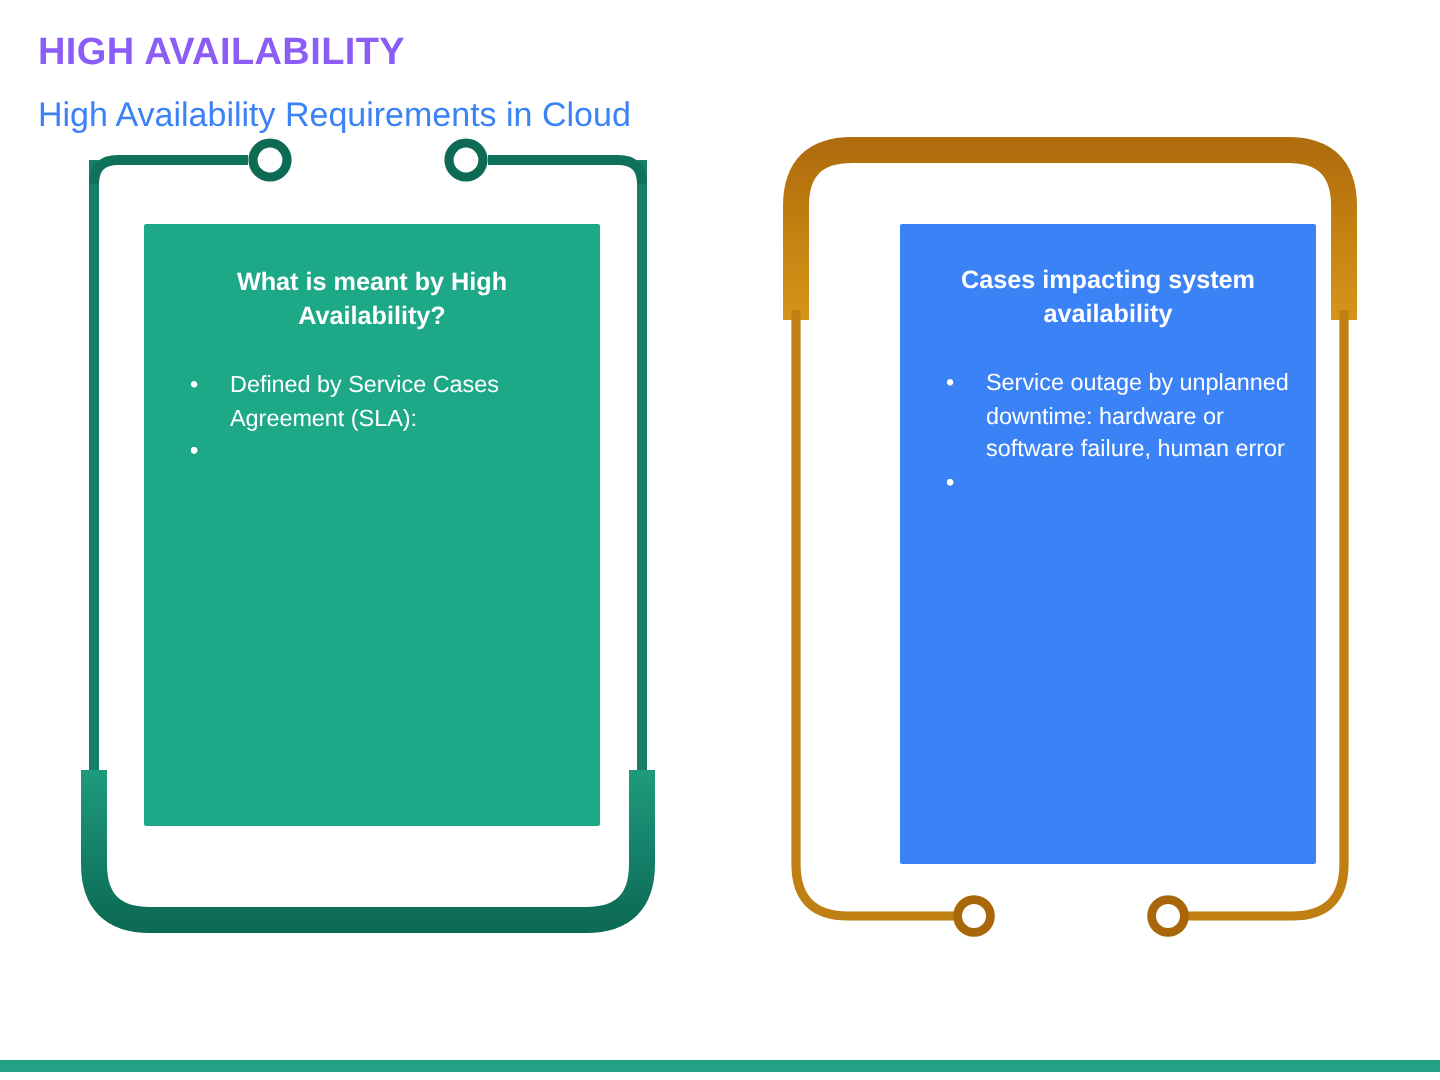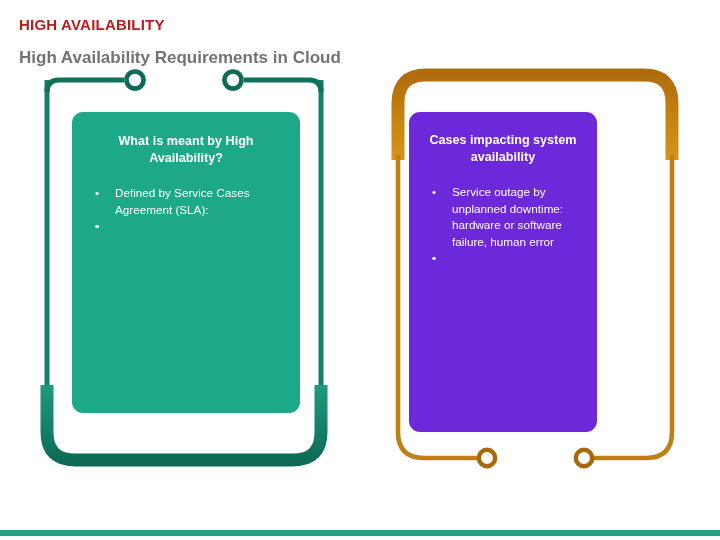--- a/index.html
+++ b/index.html
@@ -23,66 +23,66 @@
     width: 720px;
     height: 540px;
     background: #ffffff;
   }
 
   
   #title {
     position: absolute;
     left: 19px;
     top: 16px;
-    font-size: 15px;
+    font-size: 19px;
     font-weight: bold;
-    color: #b91c1c;
+    color: #8b5cf6;
     letter-spacing: 0.2px;
     white-space: nowrap;
   }
   #subtitle {
     position: absolute;
     left: 19px;
     top: 48px;
     font-size: 17px;
-    font-weight: bold;
-    color: #737373;
+    font-weight: normal;
+    color: #3b82f6;
     white-space: nowrap;
   }
 
   
   #frames {
     position: absolute;
     left: 0;
     top: 0;
     width: 720px;
     height: 540px;
     pointer-events: none;
   }
 
   
   .card {
     position: absolute;
-    border-radius: 11px;
+    border-radius: 1px;
     box-sizing: border-box;
     color: #ffffff;
   }
   #card-green {
     left: 72px;
     top: 112px;
     width: 228px;
     height: 301px;
     background: #1da888;
   }
   #card-orange {
-    left: 409px;
+    left: 450px;
     top: 112px;
-    width: 188px;
+    width: 208px;
     height: 320px;
-    background: #6d28d9;
+    background: #3b82f6;
   }
 
   .card-title {
     text-align: center;
     font-size: 12.6px;
     font-weight: bold;
     line-height: 16.5px;
     color: #ffffff;
     padding: 0 16px;
     box-sizing: border-box;

